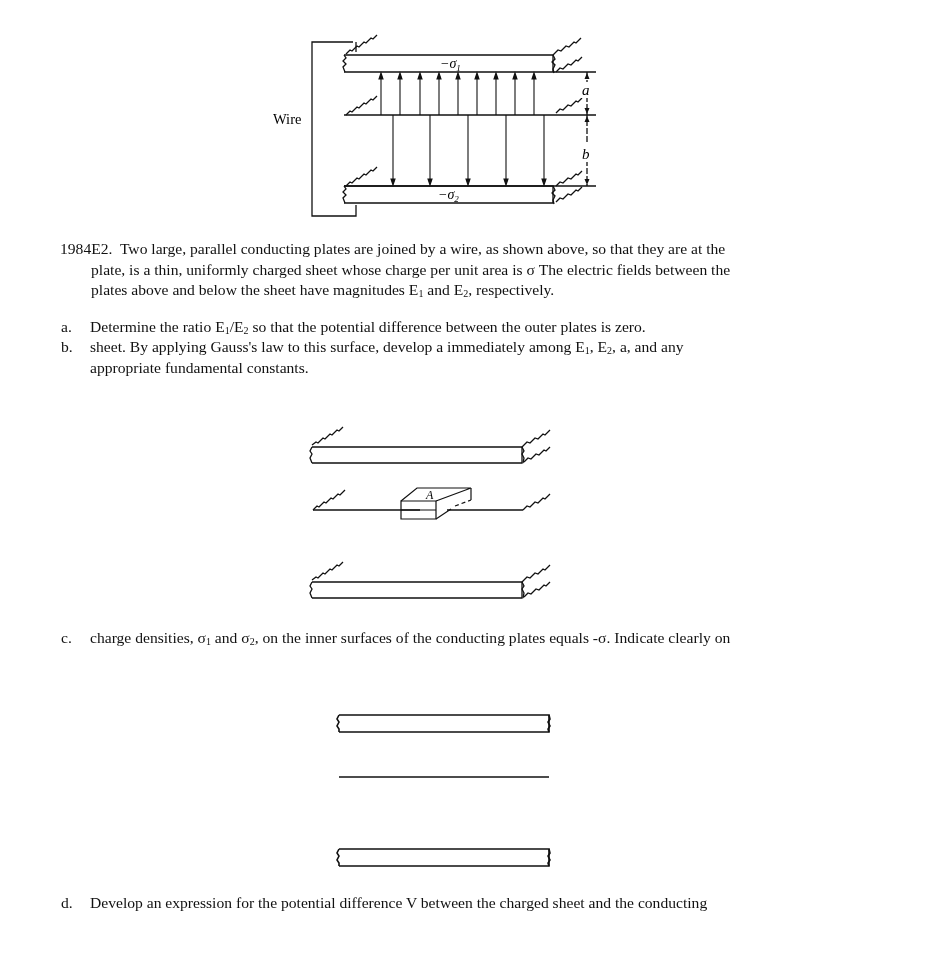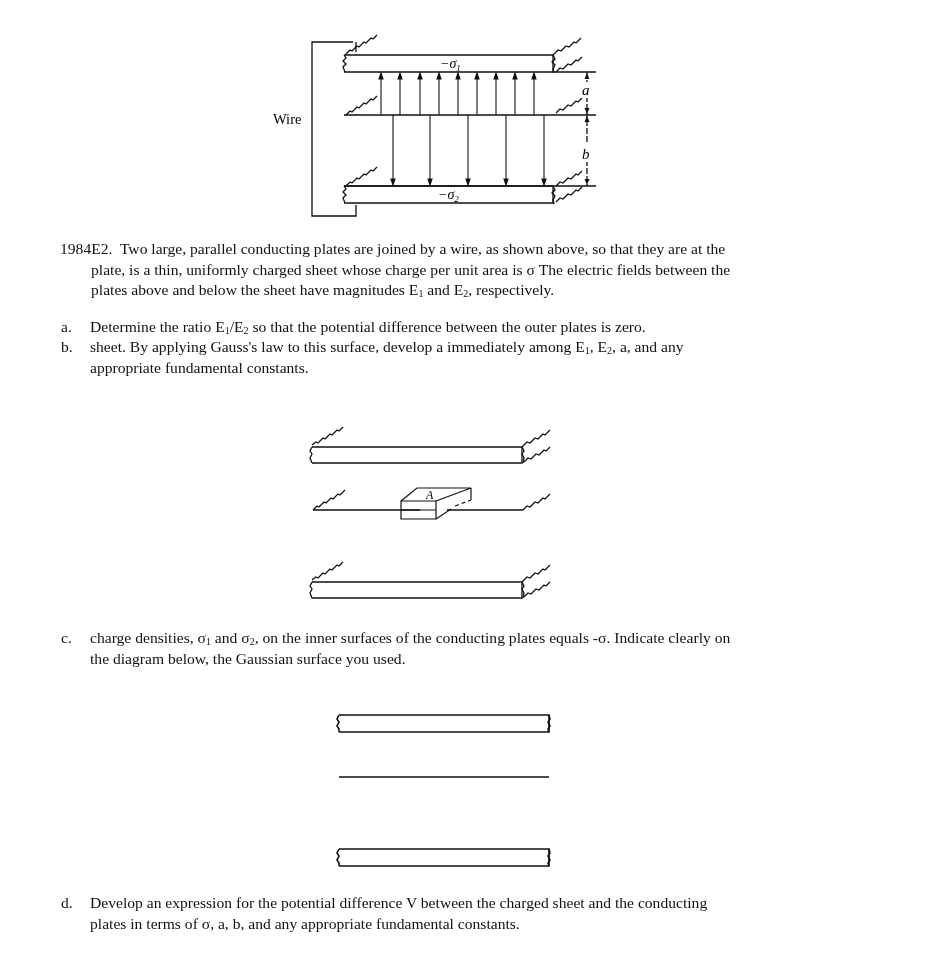--- a/index.html
+++ b/index.html
@@ -150,21 +150,20 @@
       <path d="M227,177 l5,-5 l3,1 l5,-5 l3,1 l5,-5 l2,1 l5,-5"></path>
       <path d="M229,192 l4,-4 l3,1 l5,-5 l3,1 l5,-5 l2,1 l4,-4"></path>
     </g>
   </g>
   <text x="131" y="94" font-size="12" font-style="italic">A</text>
 </svg>
 
 <div class="item" style="left:61px; top:628px;">
   <span class="marker">c.</span>
   <span class="line" style="padding-left:29px"><span>charge densities, σ</span><sub>1</sub><span> and σ</span><sub>2</sub><span>, on the inner surfaces of the conducting plates equals -σ. Indicate clearly on</span></span>
-  <span class="line" style="padding-left:29px">the diagram below, the Gaussian surface you used.</span>
 </div>
 
 <svg class="fig" style="left:320px; top:700px;" width="250" height="180" viewBox="0 0 250 180">
   <g stroke="#111" fill="none" stroke-width="1.6">
     <g>
       <path d="M19,15 L229,15 L229,32 L19,32"></path>
       <path d="M19,15 l-2,4 l2,3 l-2,4 l2,3 l0,3"></path>
       <path d="M229,15 l1,4 l-2,3 l2,4 l-2,3 l1,3"></path>
     </g>
     <line x1="19" y1="77" x2="229" y2="77"></line>
@@ -172,14 +171,13 @@
       <path d="M19,149 L229,149 L229,166 L19,166"></path>
       <path d="M19,149 l-2,4 l2,3 l-2,4 l2,3 l0,3"></path>
       <path d="M229,149 l1,4 l-2,3 l2,4 l-2,3 l1,3"></path>
     </g>
   </g>
 </svg>
 
 <div class="item" style="left:61px; top:893px;">
   <span class="marker">d.</span>
   <span class="line" style="padding-left:29px">Develop an expression for the potential difference V between the charged sheet and the conducting</span>
-  <span class="line" style="padding-left:29px">plates in terms of σ, a, b, and any appropriate fundamental constants.</span>
 </div>
 
 </body></html>

